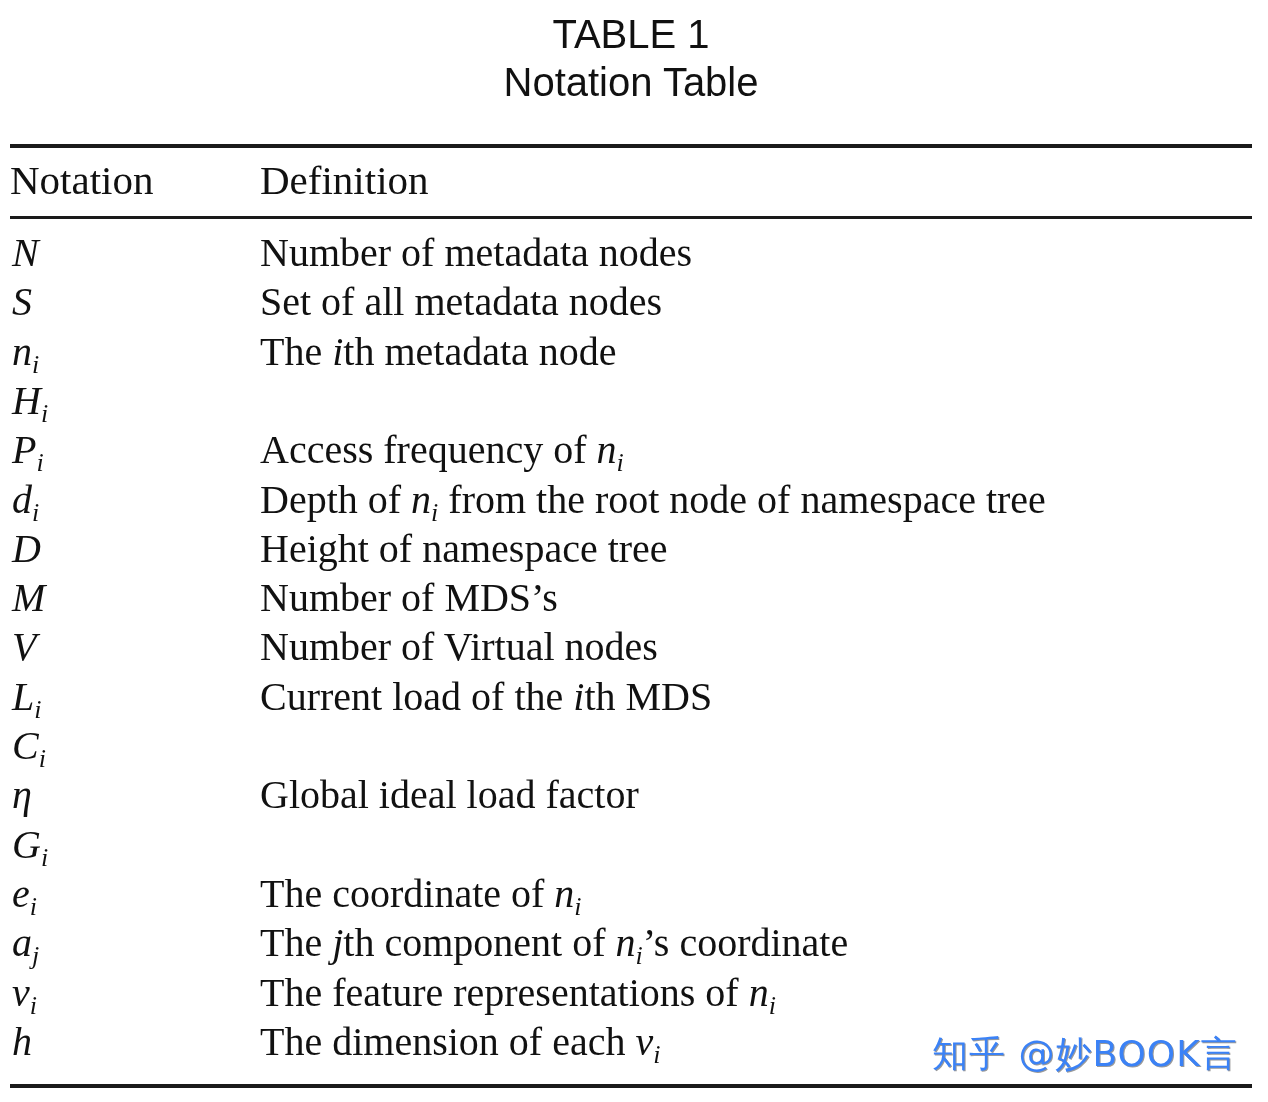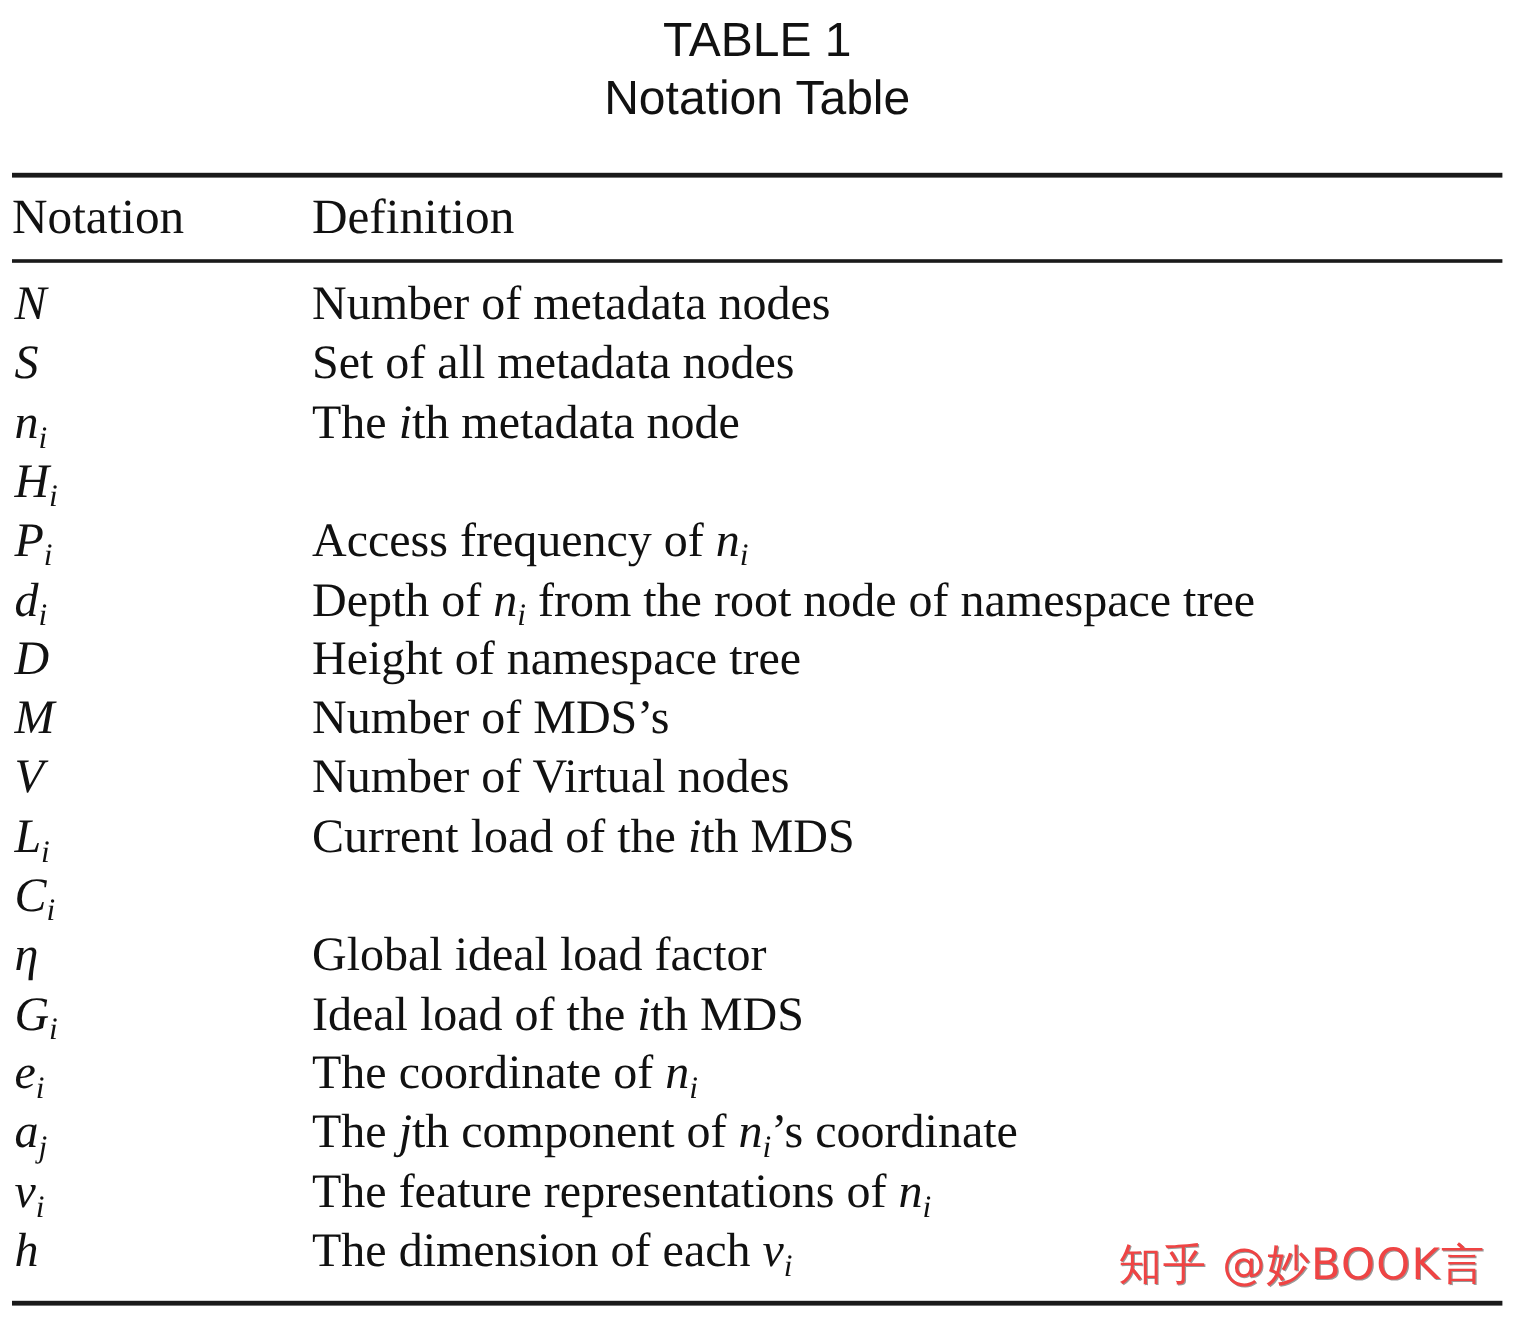--- a/index.html
+++ b/index.html
@@ -13,21 +13,21 @@
   .rule-bot { top:1084px; height:4px; }
   .hdr { position:absolute; top:156px; font-family:"Liberation Serif", serif; font-size:41px; }
   .hdr-n { left:10px; }
   .hdr-d { left:260px; }
   .row { position:absolute; left:0; height:49px; width:1268px; font-family:"Liberation Serif", serif; font-size:40px; line-height:49px; }
   .sym { position:absolute; left:12px; font-style:italic; }
   .sym sub { font-size:26px; font-style:italic; vertical-align:-8px; line-height:0; }
   .def { position:absolute; left:260px; white-space:nowrap; }
   .def i { font-style:italic; }
   .def sub { font-size:26px; font-style:italic; vertical-align:-8px; line-height:0; }
-  .watermark { position:absolute; left:932px; top:1030px; font-family:"DejaVu Sans", sans-serif; font-size:36px; color:#ef4444; letter-spacing:1px; text-shadow:1px 1px 0 #9a9a9a; }
+  .watermark { position:absolute; left:932px; top:1030px; font-family:"DejaVu Sans", sans-serif; font-size:36px; color:#3b82f6; letter-spacing:1px; text-shadow:1px 1px 0 #9a9a9a; }
 </style>
 </head>
 <body>
 
 <div class="caption cap1">TABLE 1</div>
 <div class="caption cap2">Notation Table</div>
 
 <div class="rule rule-top"></div>
 <div class="hdr hdr-n">Notation</div>
 <div class="hdr hdr-d">Definition</div>
@@ -75,21 +75,20 @@
     </div>
     <div class="row" style="top: 721px;">
       <span class="sym">C<sub>i</sub></span>
     </div>
     <div class="row" style="top: 770.3px;">
       <span class="sym">η</span>
       <span class="def">Global ideal load factor</span>
     </div>
     <div class="row" style="top: 819.6px;">
       <span class="sym">G<sub>i</sub></span>
-      <span class="def">Ideal load of the <i>i</i>th MDS</span>
     </div>
     <div class="row" style="top: 868.9px;">
       <span class="sym">e<sub>i</sub></span>
       <span class="def">The coordinate of <i>n<sub>i</sub></i></span>
     </div>
     <div class="row" style="top: 918.2px;">
       <span class="sym">a<sub>j</sub></span>
       <span class="def">The <i>j</i>th component of <i>n<sub>i</sub></i>’s coordinate</span>
     </div>
     <div class="row" style="top: 967.5px;">

